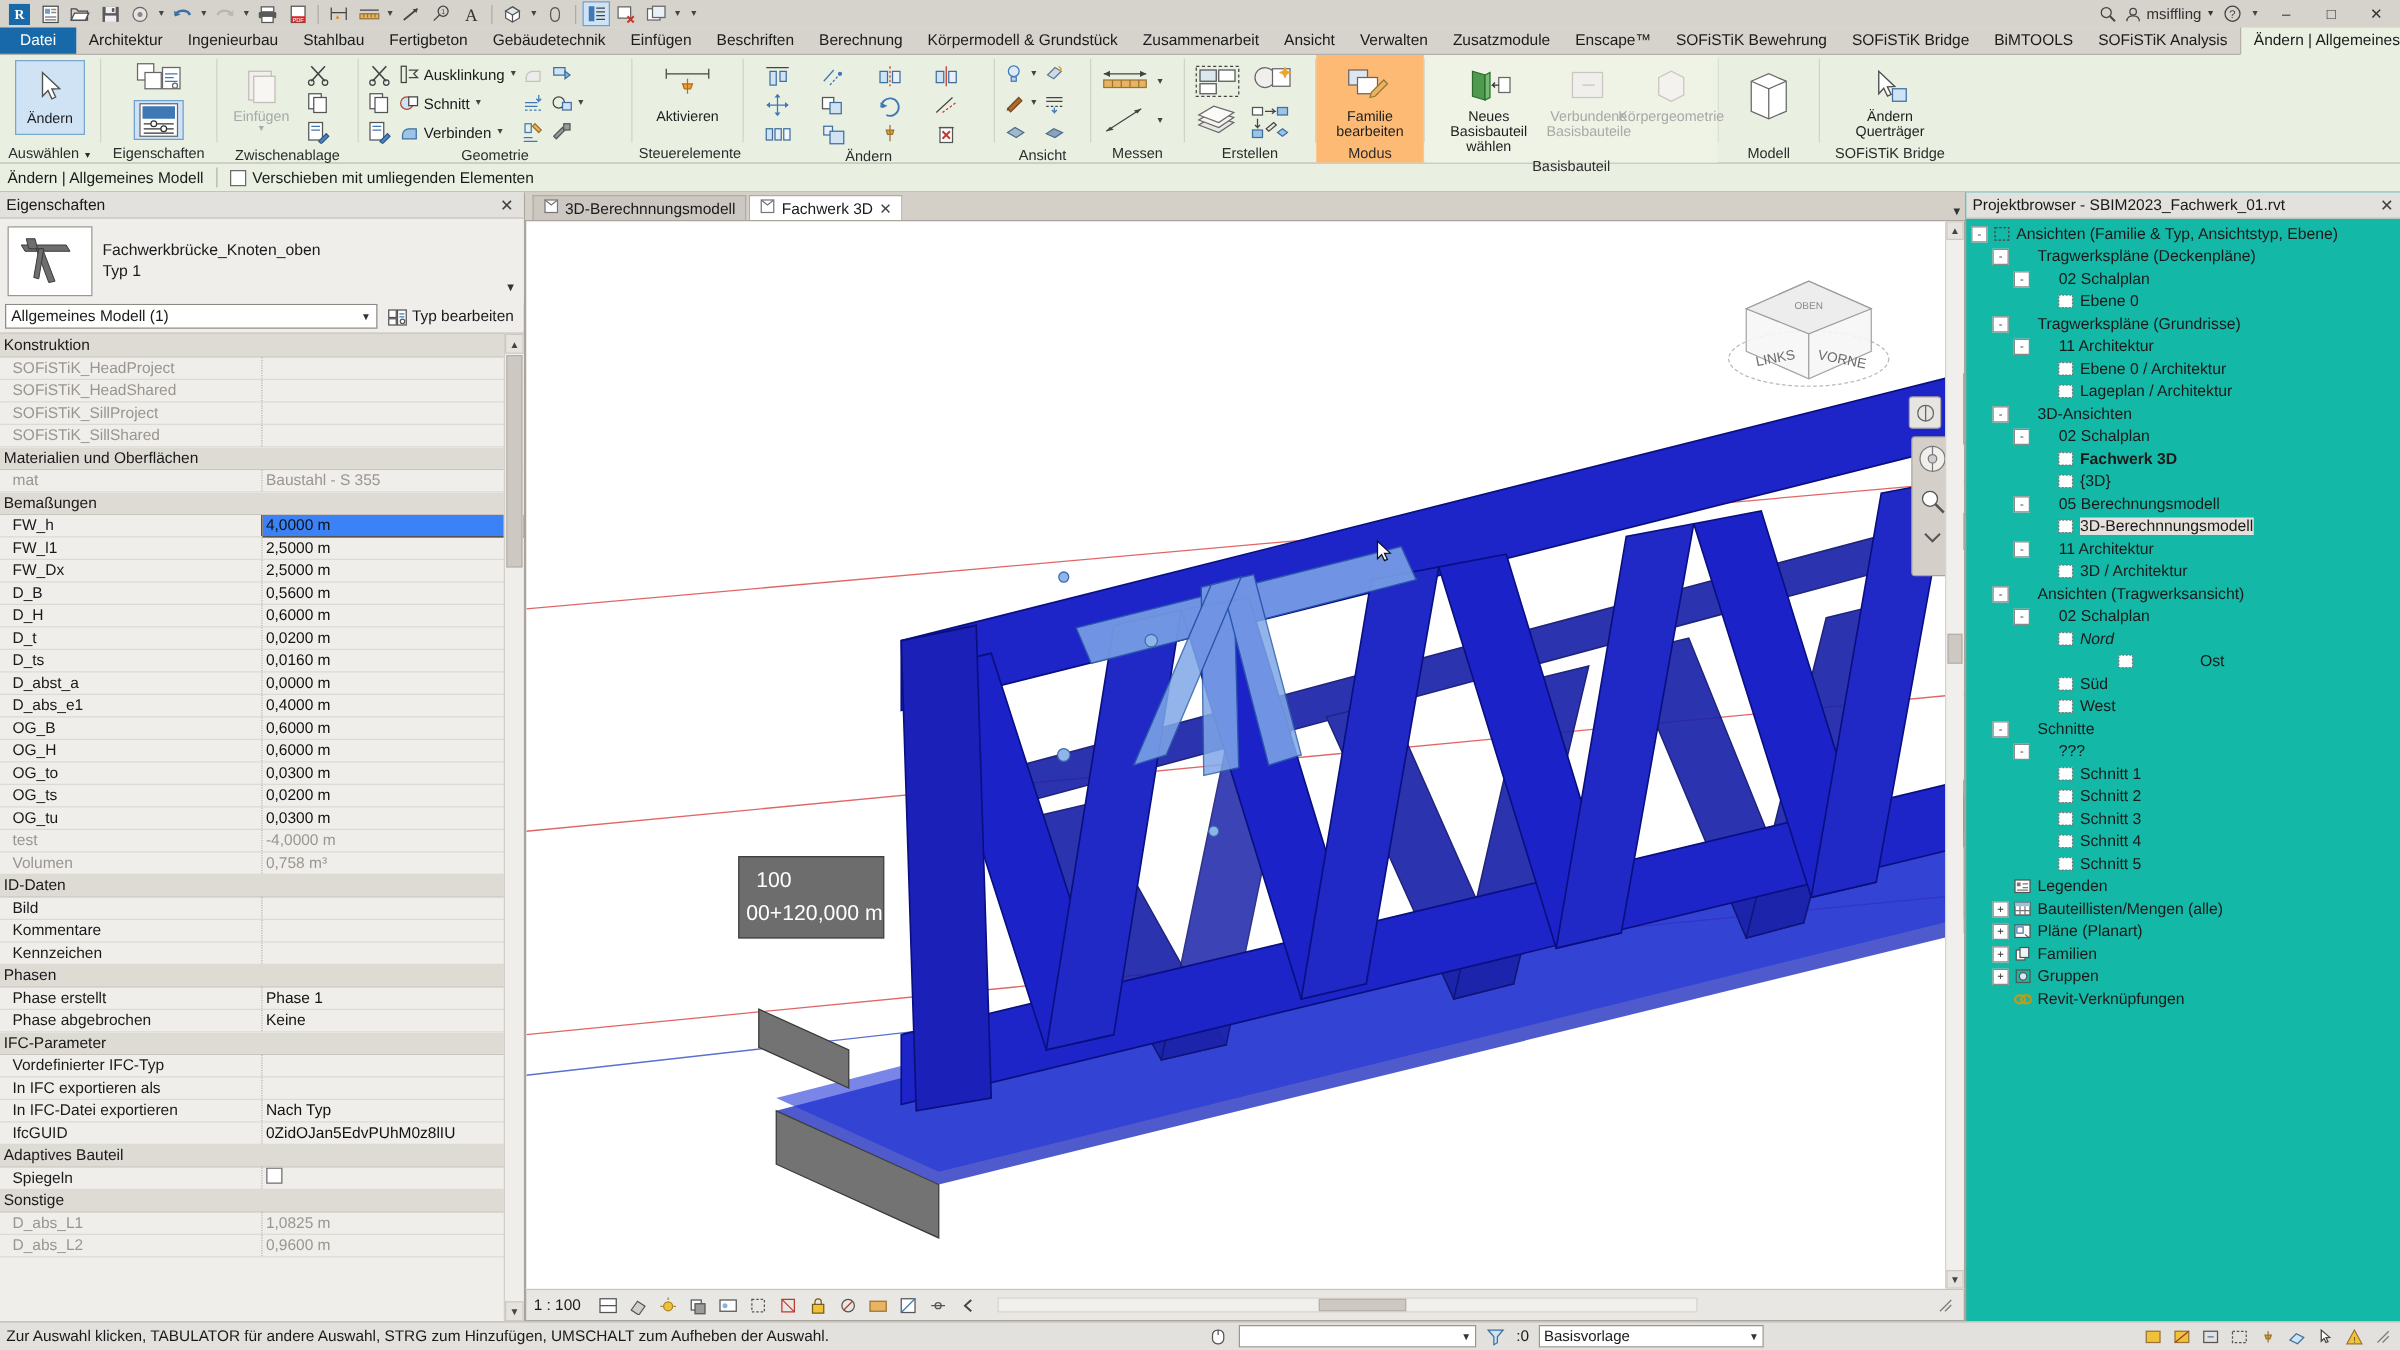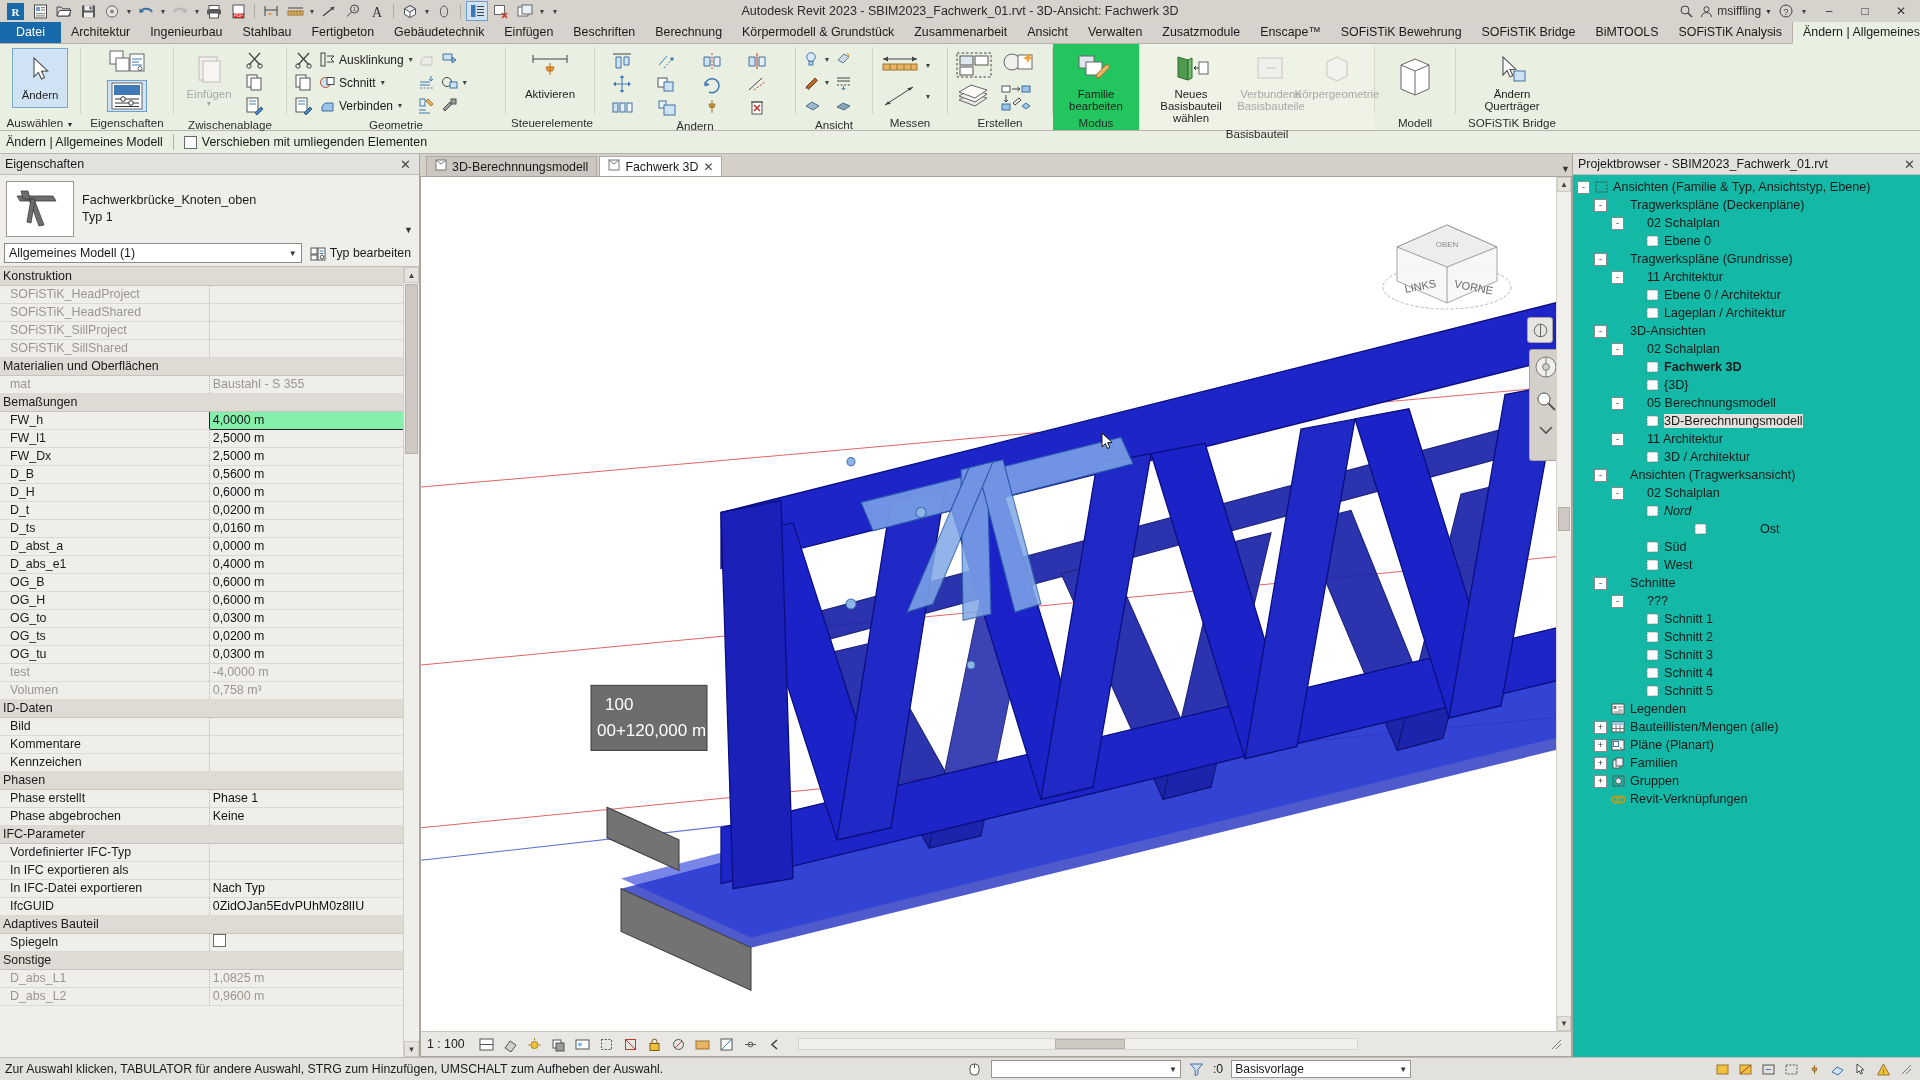--- a/index.html
+++ b/index.html
@@ -71,21 +71,21 @@
   .selcombo .cv { margin-left:auto; font-size:8px; color:#333;}
   .editbtn { display:flex; align-items:center; gap:4px; font-size:12.3px; padding:2px 4px; cursor:pointer; }
 
   .ptable-wrap { flex:1 1 auto; overflow:hidden; position:relative; border-top:1px solid #c4c0b9;}
   .ptable { width:100%; border-collapse:collapse; table-layout:fixed; font-size:12.4px;border-radius:32px; }
   .ptable td { height:18px; padding:0 3px; border-bottom:1px solid #ddd9d3; overflow:hidden; white-space:nowrap; }
   .ptable tr.group td { background:#dedad4; font-weight:normal; border-bottom:1px solid #c8c4bd; padding-left:3px; position:relative;}
   .ptable td.k { width:197px; border-right:1px dotted #b9b5ae; padding-left:10px; }
   .ptable td.v { color:#111; }
   .ptable tr.ro td { color:#9a968f; }
-  .ptable td.v.edit { border:1px solid #222; background:#86efac; height:17px;}
+  .ptable td.v.edit { border:1px solid #222; background:#3b82f6; height:17px;}
   .pscroll { position:absolute; right:0; top:0; bottom:0; width:16px; background:#f0eeeb; border-left:1px solid #d3cfc8; }
   .pscroll .up,.pscroll .dn { height:16px; display:flex; align-items:center; justify-content:center; font-size:8px; color:#444; background:#e6e3de; border:1px solid #cdc9c2; cursor:pointer;}
   .pscroll .dn { position:absolute; bottom:0; left:0; right:0;}
   .pscroll .thumbv { position:absolute; top:17px; left:1px; right:1px; height:170px; background:#cdc9c2; border:1px solid #b5b1aa; cursor:pointer;}
   .props-ft { height:26px; display:flex; align-items:center; padding:0 6px; gap:8px; border-top:1px solid #c4c0b9; background:#f0eeeb;}
   .props-ft .help { color:#1155a3; text-decoration:underline; font-size:12.4px; cursor:pointer;}
   .props-ft .apply { margin-left:auto; width:86px; height:21px; border:1px solid #b6b2ab; background:#ebe9e5; color:#a09c95; font-size:12.3px; display:flex; align-items:center; justify-content:center; cursor:default;}
 
   
   .center { flex:1 1 auto; display:flex; flex-direction:column; min-width:0; background:#d4d0c8;}
@@ -280,21 +280,20 @@
       </div>
       <div class="qat-ic">
         <svg width="16" height="15">
             <rect x="1" y="3" width="10" height="9" fill="#fff" stroke="#666"></rect>
             <rect x="5" y="1" width="10" height="9" fill="#e8f0f8" stroke="#666"></rect>
           </svg>
       </div>
       <div class="caret">▼</div>
       <div class="caret" style="width:14px">▼</div>
     </div>
-    <div class="title-text">Autodesk Revit 2023 - SBIM2023_Fachwerk_01.rvt - 3D-Ansicht: Fachwerk 3D</div>
     <div class="tb-right">
       <div class="sb-ic">
         <svg width="14" height="14">
             <circle cx="6" cy="6" r="4" fill="none" stroke="#444"></circle>
             <line x1="9" y1="9" x2="13" y2="13" stroke="#444" stroke-width="1.5"></line>
           </svg>
       </div>
       <div class="user">
         <svg width="13" height="13">
             <circle cx="6.5" cy="4.3" r="2.6" fill="none" stroke="#444"></circle>
@@ -822,21 +821,21 @@
                 <path d="M13 19l6-5 2 2-6 5z" fill="none" stroke="#444"></path>
                 <path d="M26 19l4 3-4 3-4-3z" fill="#9cc4e8" stroke="#3f6f9f"></path>
               </svg>
           </div>
         </div>
       </div>
       <div class="plabel">Erstellen</div>
     </div>
     <div class="rdiv"></div>
 
-    <div class="rpanel" style="width:86px;background:#22c55e">
+    <div class="rpanel" style="width:86px;background:#fdba74">
       <div class="prow" style="justify-content:center">
         <div class="btn-lg" style="width:72px">
           <div class="gl">
             <svg width="38" height="30">
                 <rect x="2" y="2" width="15" height="12" fill="#dfe6ee" stroke="#666"></rect>
                 <rect x="9" y="8" width="16" height="13" fill="#fff" stroke="#666"></rect>
                 <path d="M20 20l10-10 3 3-10 10-4 1z" fill="#e8b463" stroke="#9a7430"></path>
               </svg>
           </div>
           <div class="lb">Familie bearbeiten</div>

